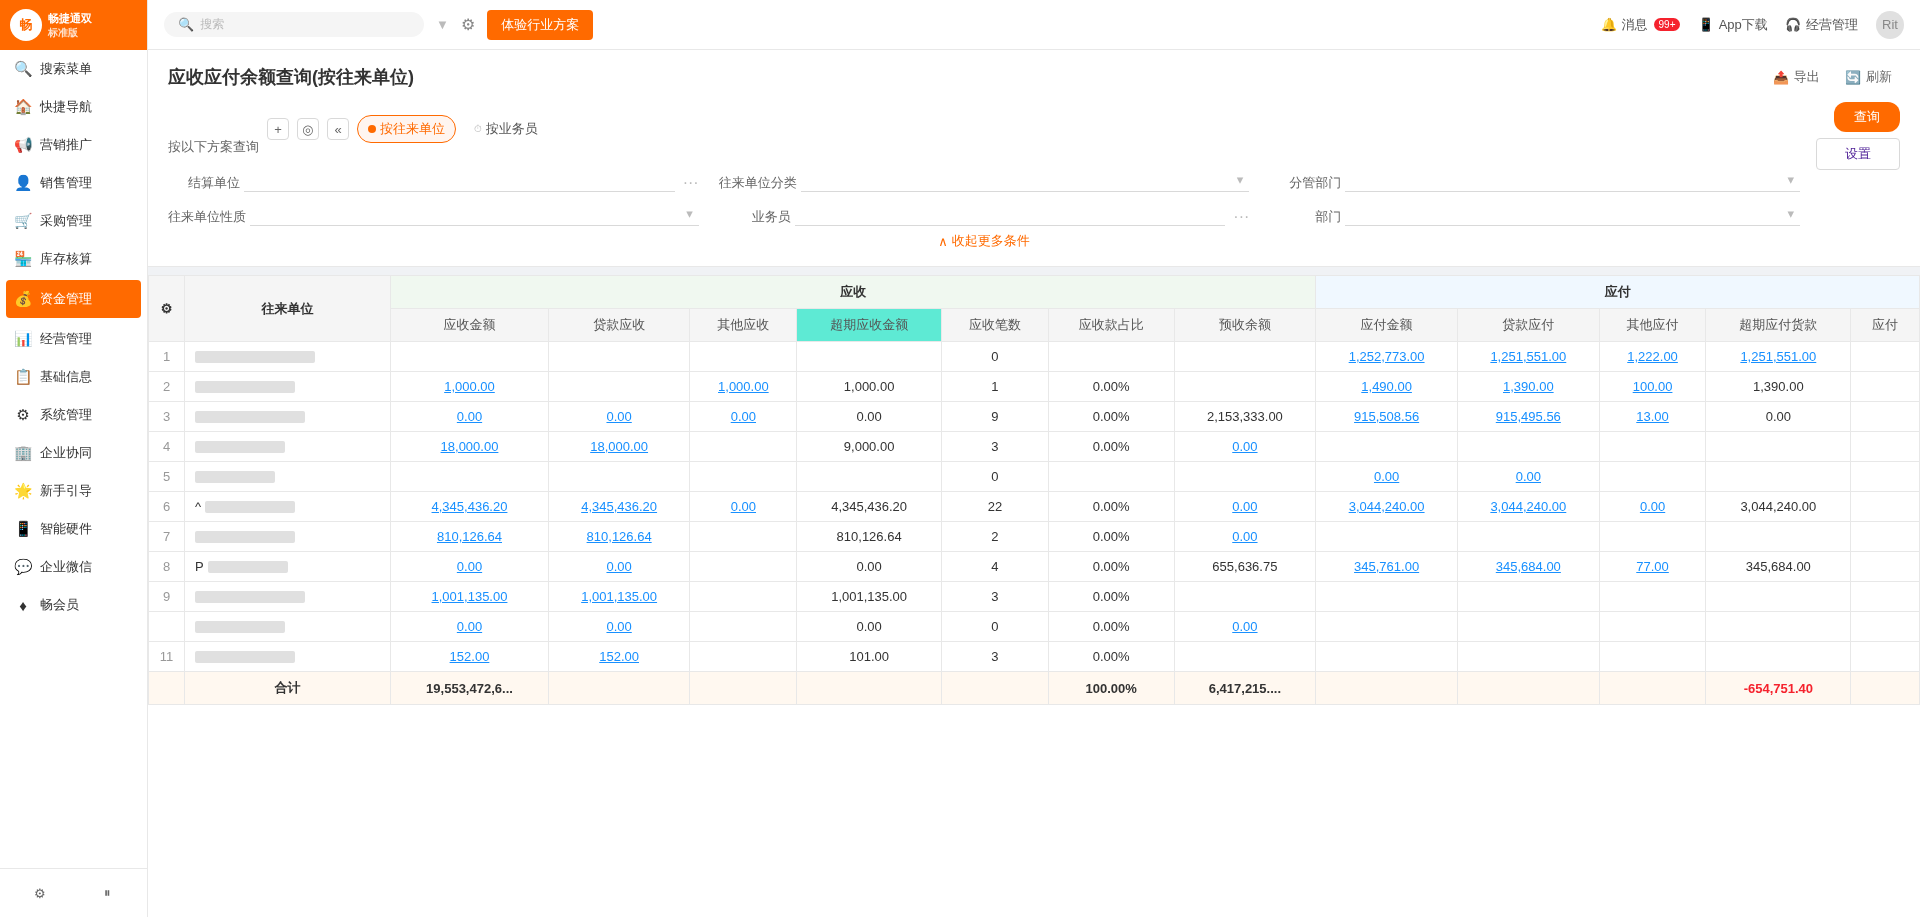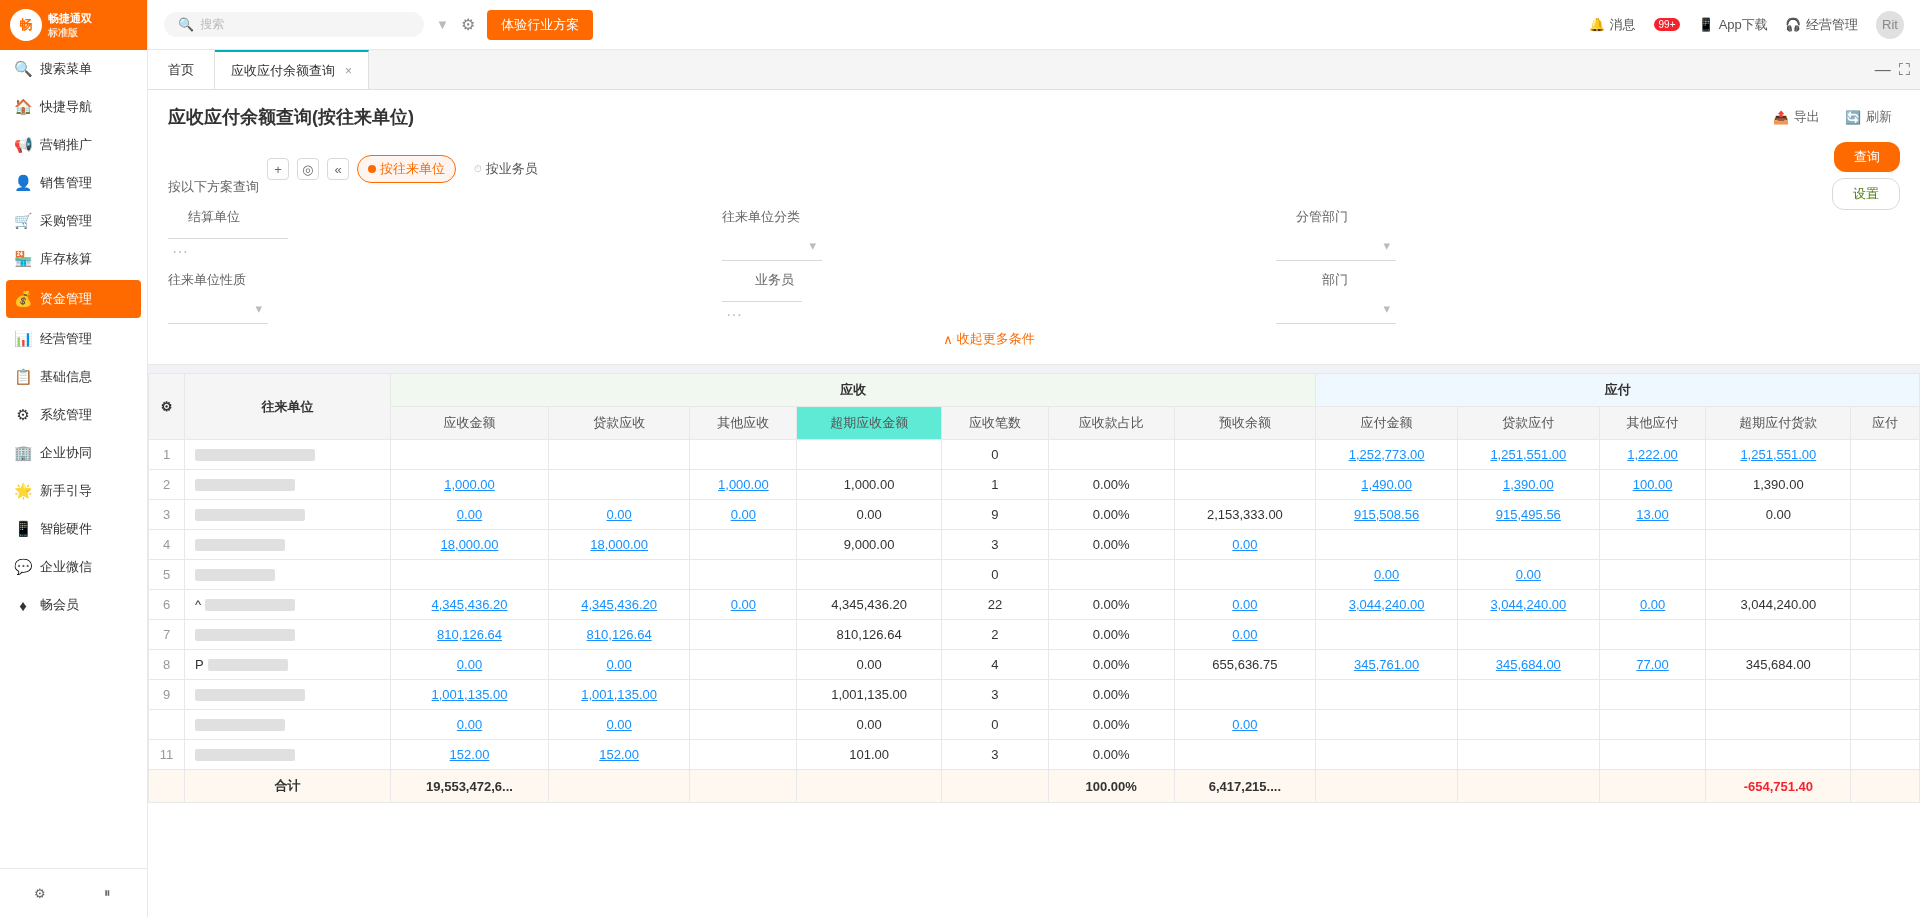--- a/index.html
+++ b/index.html
@@ -104,21 +104,21 @@
       cursor: pointer;
       color: #555;
       font-size: 13px;
     }
     .badge {
       background: #f5222d;
       color: #fff;
       border-radius: 10px;
       font-size: 10px;
       padding: 1px 5px;
-      margin-left: 14px;
+      margin-left: 2px;
     }
     .btn-industry {
       background: #ff6a00;
       color: #fff;
       border: none;
       border-radius: 4px;
       padding: 6px 14px;
       cursor: pointer;
       font-size: 13px;
     }
@@ -242,23 +242,22 @@
       font-size: 13px;
     }
 
     .filter-grid {
       display: grid;
       grid-template-columns: 1fr 1fr 1fr;
       gap: 10px 20px;
     }
     .filter-row {
       display: flex;
-      align-items: flex-start;
+      align-items: flex-end;
       gap: 4px;
-      flex-direction: column;
     }
     .filter-label { color: #666; font-size: 13px; min-width: 72px; text-align: right; }
     .filter-input {
       flex: 1;
       border: none;
       border-bottom: 1px solid #d9d9d9;
       padding: 4px 6px;
       font-size: 13px;
       outline: none;
       background: transparent;
@@ -291,24 +290,24 @@
       background: #ff6a00;
       color: #fff;
       border: none;
       border-radius: 12px;
       padding: 6px 20px;
       cursor: pointer;
       font-size: 13px;
     }
     .btn-setting {
       background: #fff;
-      color: #4d7c0f;
+      color: #4c1d95;
       border: 1px solid #d9d9d9;
-      border-radius: 12px;
-      padding: 6px 20px;
+      border-radius: 4px;
+      padding: 6px 28px;
       cursor: pointer;
       font-size: 13px;
     }
 
     
     .table-area {
       flex: 1;
       overflow: auto;
       background: #fff;
       margin: 8px 0 0 0;
@@ -479,33 +478,20 @@
       <div class="header-btn">
         <span>🎧</span>
         <span>经营管理</span>
       </div>
       <div class="header-avatar" style="display:flex;align-items:center;justify-content:center;font-size:11px;color:#888;">
         <span>Rit</span>
       </div>
     </div>
   </div>
 
-  <div class="tab-bar">
-    <div class="tab-item tab-home">
-      <span>首页</span>
-    </div>
-    <div class="tab-item active">
-      <span>应收应付余额查询</span>
-      <span class="tab-close">×</span>
-    </div>
-    <div class="tab-bar-right">
-      <span class="tab-bar-icon">—</span>
-      <span class="tab-bar-icon">⛶</span>
-    </div>
-  </div>
 
   <div class="page-content">
 
     <div class="page-header">
       <h2 class="page-title">应收应付余额查询(按往来单位)</h2>
       <div class="page-actions">
         <div class="action-btn">
           <span>📤</span>
           <span>导出</span>
         </div>

